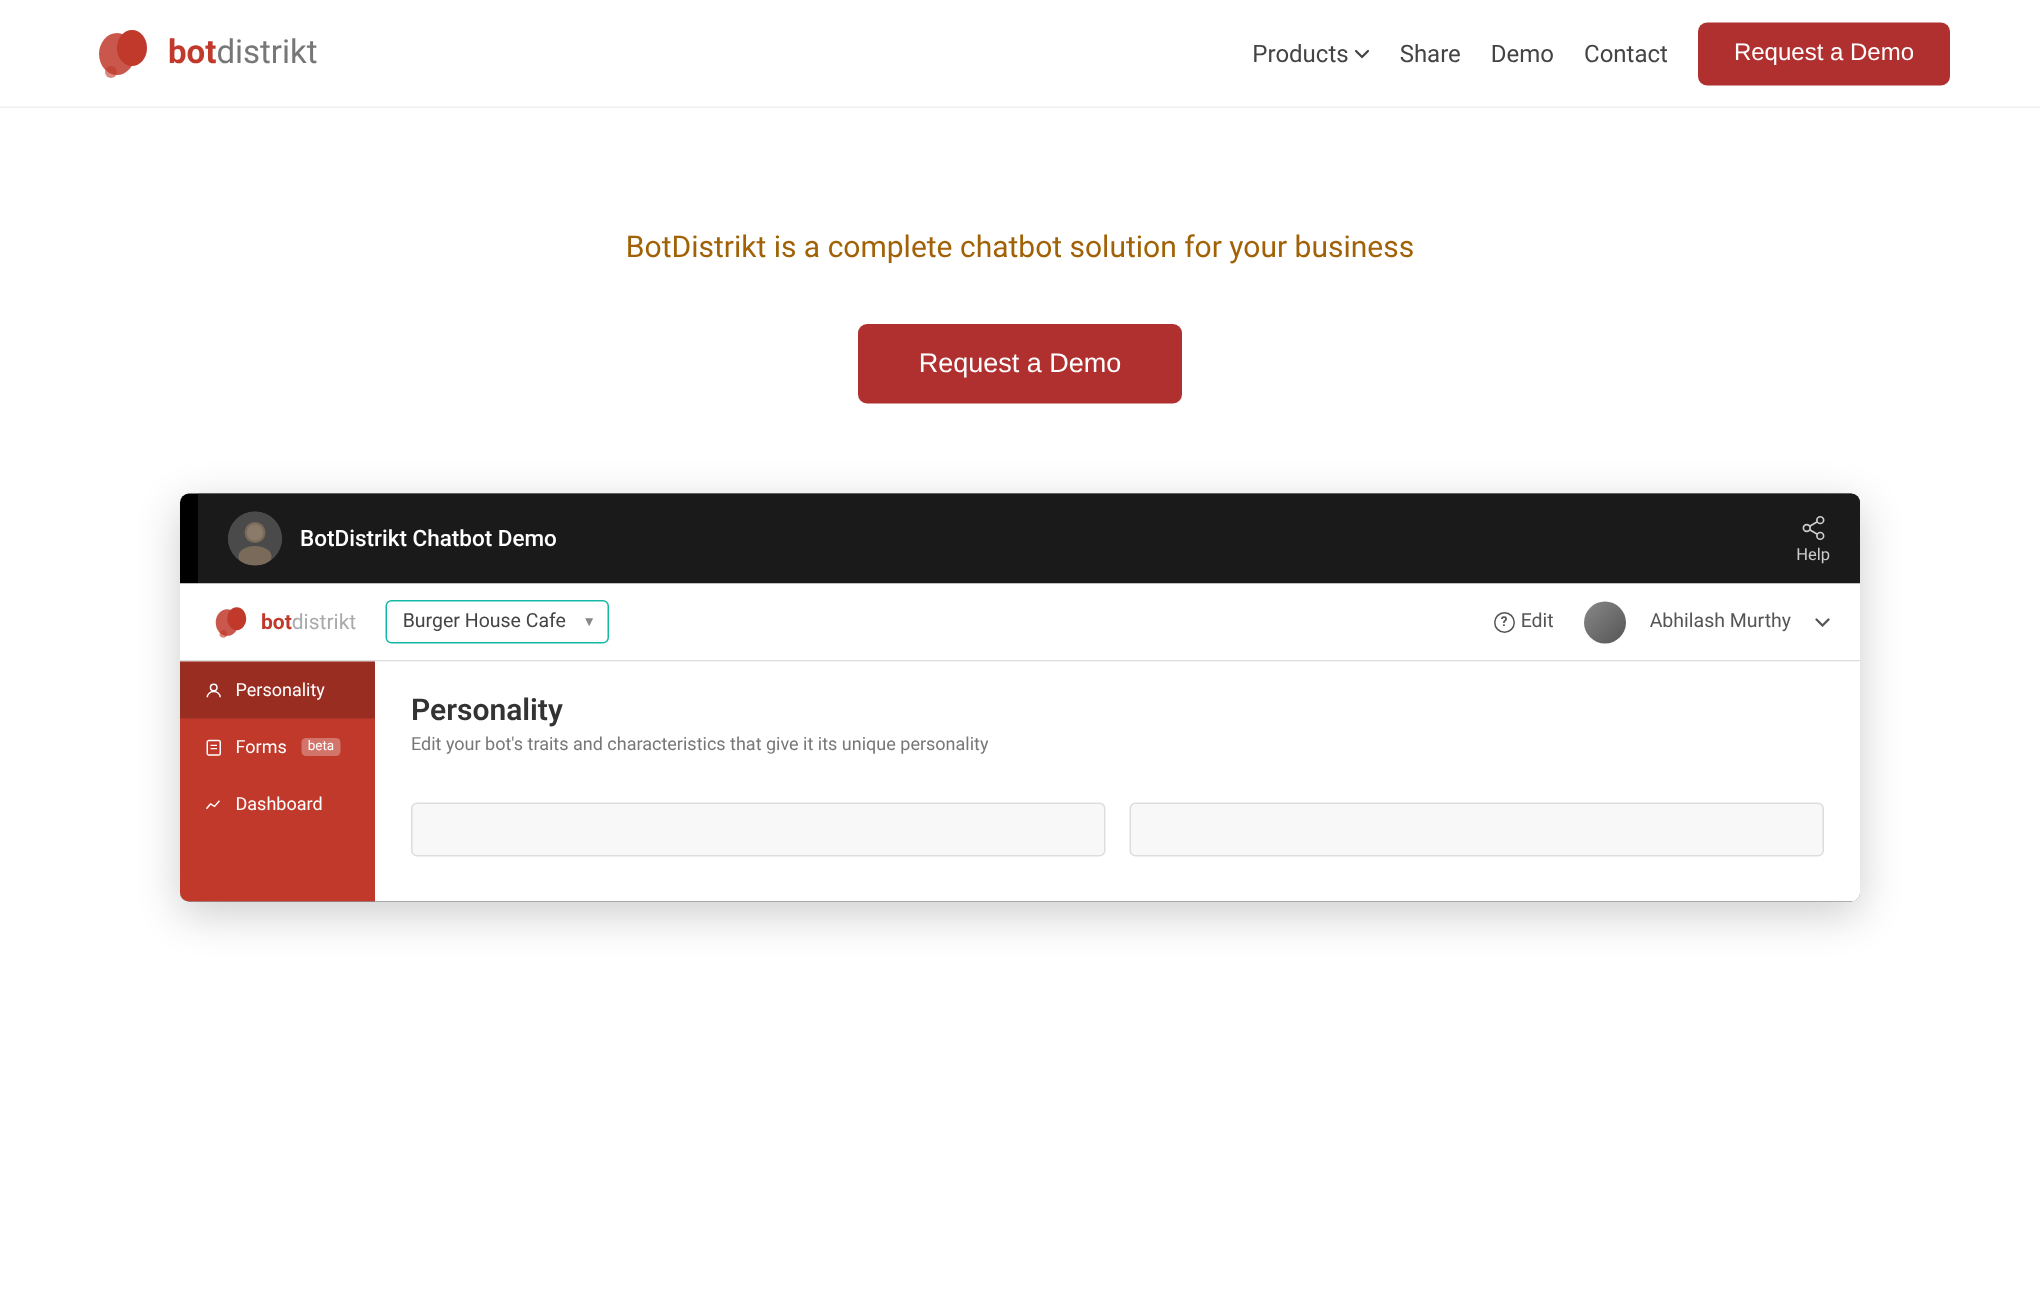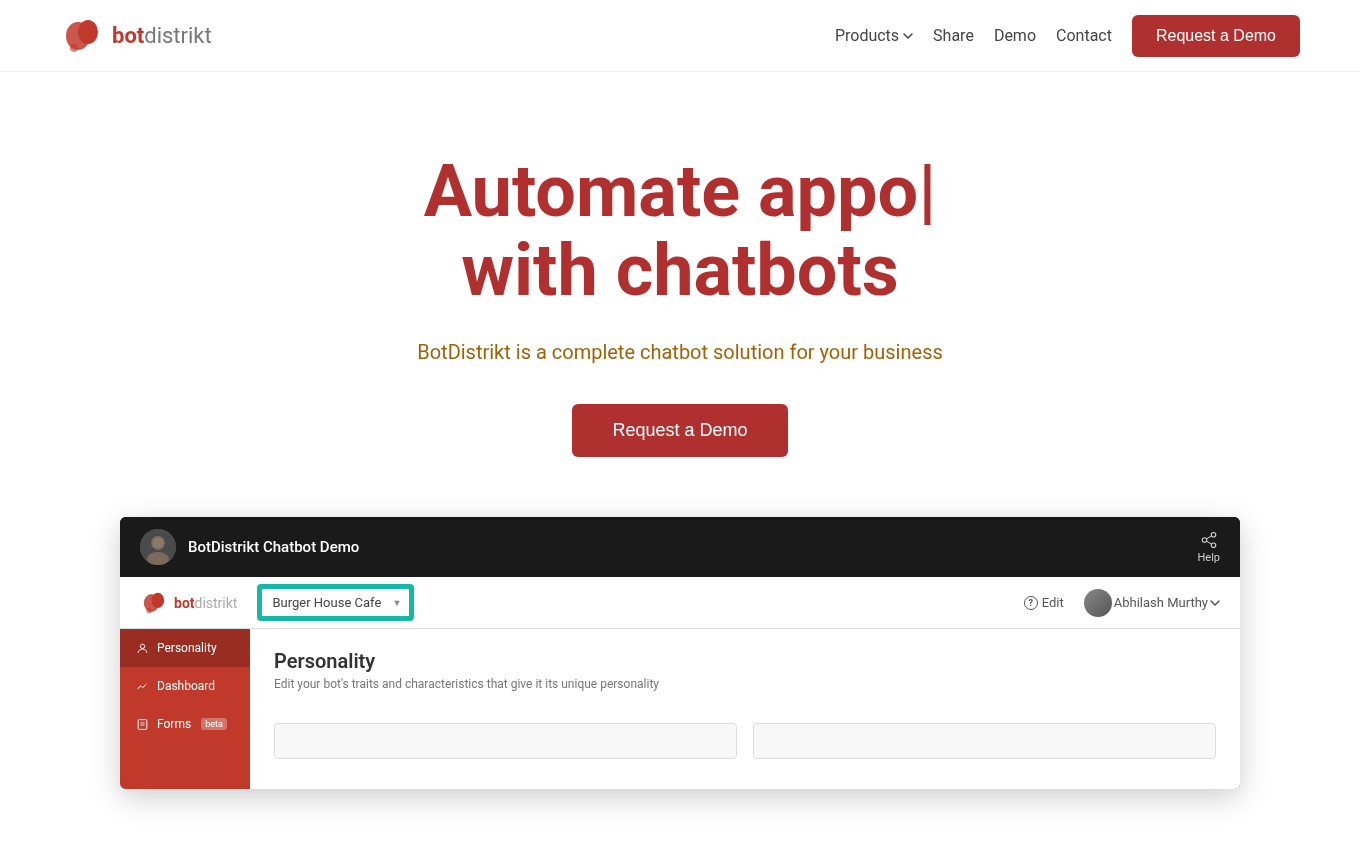--- a/index.html
+++ b/index.html
@@ -118,20 +118,21 @@
       box-shadow: 0 8px 30px rgba(0,0,0,0.2);
       background: #000;
     }
 
     .video-topbar {
       background: #1a1a1a;
       display: flex;
       align-items: center;
       justify-content: space-between;
       padding: 12px 20px;
+      margin-left: 12px;
     }
 
     .video-title-area {
       display: flex;
       align-items: center;
       gap: 12px;
     }
 
     .video-avatar {
       width: 36px;
@@ -188,21 +189,21 @@
       font-weight: 400;
     }
 
     .app-logo-text span {
       color: #c0392b;
       font-weight: 700;
     }
 
     .app-dropdown {
       background: #fff;
-      border: 5px solid #14b8a6;
+      border: 1px solid #14b8a6;
       border-radius: 4px;
       padding: 6px 28px 6px 10px;
       font-size: 13px;
       color: #444;
       position: relative;
       display: flex;
       align-items: center;
       gap: 30px;
     }
 
@@ -225,21 +226,21 @@
       display: flex;
       align-items: center;
       gap: 4px;
       font-size: 13px;
       color: #555;
     }
 
     .app-user {
       display: flex;
       align-items: center;
-      gap: 2px;
+      gap: 16px;
       font-size: 13px;
       color: #555;
     }
 
     .app-user-avatar {
       width: 28px;
       height: 28px;
       border-radius: 50%;
       background: linear-gradient(135deg, #888, #555);
     }
@@ -343,24 +344,20 @@
       <span>Demo</span>
     </a>
     <a class="nav-link">
       <span>Contact</span>
     </a>
     <button class="nav-cta">Request a Demo</button>
   </div>
 </nav>
 
 <section class="hero">
-  <h1 class="hero-title">
-    <span>Automate appo|</span><br>
-    <span>with chatbots</span>
-  </h1>
   <p class="hero-subtitle">BotDistrikt is a complete chatbot solution for your business</p>
   <button class="hero-cta">Request a Demo</button>
 </section>
 
 <div class="video-section">
   <div class="video-container">
 
     <div class="video-topbar">
       <div class="video-title-area">
         <div class="video-avatar">
@@ -424,33 +421,33 @@
         <div class="app-sidebar">
           <div class="app-sidebar-item active">
             <svg width="13" height="13" viewBox="0 0 24 24" fill="none">
               <circle cx="12" cy="8" r="4" stroke="#fff" stroke-width="1.8"></circle>
               <path d="M4 20c0-4 3.6-7 8-7s8 3 8 7" stroke="#fff" stroke-width="1.8" fill="none"></path>
             </svg>
             <span>Personality</span>
           </div>
           <div class="app-sidebar-item">
             <svg width="13" height="13" viewBox="0 0 24 24" fill="none">
-              <polyline points="3,17 8,11 13,14 19,7" stroke="#fff" stroke-width="1.8" fill="none"></polyline>
-            </svg>
-            <span>Dashboard</span>
-          </div>
-          <div class="app-sidebar-item">
-            <svg width="13" height="13" viewBox="0 0 24 24" fill="none">
               <rect x="4" y="3" width="16" height="18" rx="2" stroke="#fff" stroke-width="1.8"></rect>
               <line x1="8" y1="9" x2="16" y2="9" stroke="#fff" stroke-width="1.5"></line>
               <line x1="8" y1="13" x2="16" y2="13" stroke="#fff" stroke-width="1.5"></line>
             </svg>
             <span>Forms</span>
             <span style="background:rgba(255,255,255,0.3);border-radius:3px;padding:1px 4px;font-size:9px;color:#fff;margin-left:2px;">beta</span>
           </div>
+          <div class="app-sidebar-item">
+            <svg width="13" height="13" viewBox="0 0 24 24" fill="none">
+              <polyline points="3,17 8,11 13,14 19,7" stroke="#fff" stroke-width="1.8" fill="none"></polyline>
+            </svg>
+            <span>Dashboard</span>
+          </div>
         </div>
 
         <div class="app-content">
           <div class="app-content-title">Personality</div>
           <div class="app-content-subtitle">Edit your bot's traits and characteristics that give it its unique personality</div>
           <div class="app-form-row">
             <div class="app-input"></div>
             <div class="app-input"></div>
           </div>
         </div>

